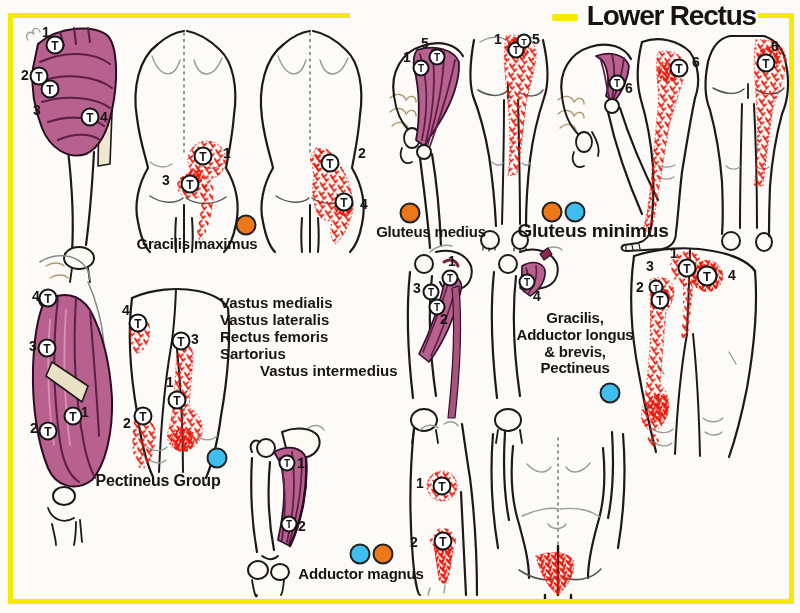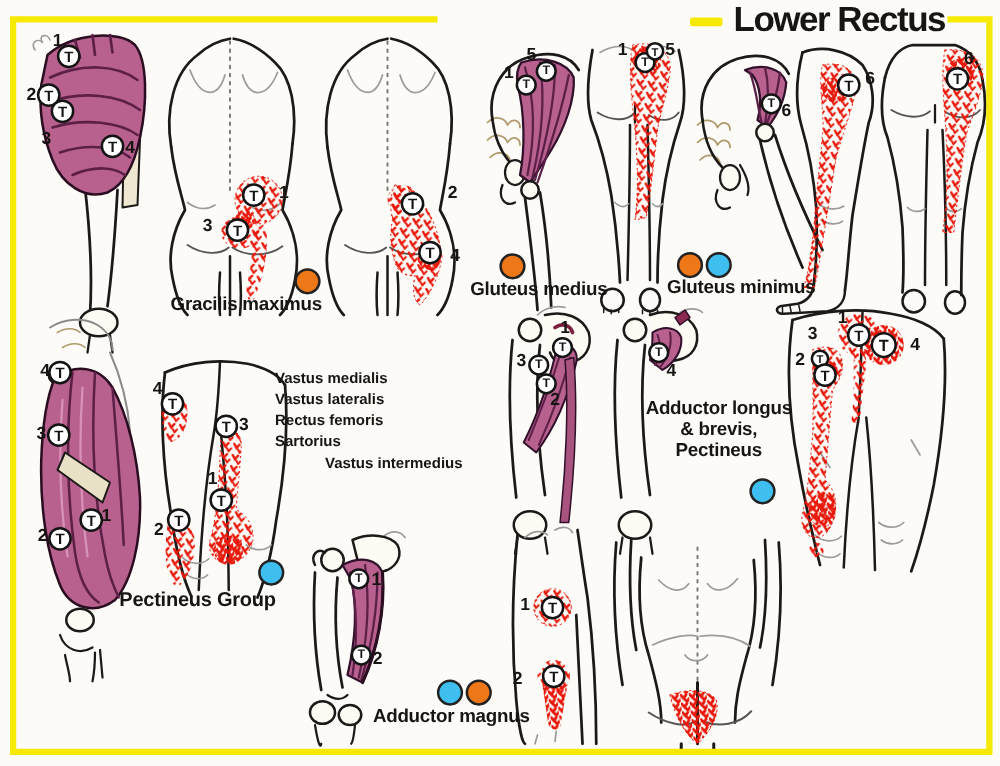--- a/index.html
+++ b/index.html
@@ -8,21 +8,21 @@
   .frame{position:absolute;left:8px;top:13px;width:786px;height:591px;box-sizing:border-box;
          border:5px solid var(--frame,#f6e903);z-index:4;pointer-events:none;}
   .title-patch{position:absolute;left:350px;top:0;width:408px;height:31px;background:#fcfbf7;z-index:5;}
   .titlebar{position:absolute;top:0;left:0;width:756px;height:32px;display:flex;justify-content:flex-end;
             align-items:center;gap:9px;z-index:6;font-weight:bold;font-size:28px;letter-spacing:-1.2px;}
   .titlebar .dash{width:26px;height:7px;background:var(--frame,#f6e903);border-radius:2px;margin-top:2px;}
   #art{position:absolute;left:0;top:0;z-index:1;}
   #overlay{position:absolute;left:0;top:0;width:800px;height:613px;z-index:3;pointer-events:none;}
   .label{position:absolute;transform:translate(-50%,-50%);font-weight:bold;white-space:nowrap;
          text-align:center;letter-spacing:-0.2px;line-height:1.12;}
-  .mlist{position:absolute;transform:translateY(-50%);font-weight:bold;font-size:12px;white-space:nowrap;}
+  .mlist{position:absolute;transform:translateY(-50%);font-weight:bold;font-size:15px;white-space:nowrap;}
   .tp{position:absolute;width:19px;height:19px;border-radius:50%;background:#fff;border:2px solid #141414;
       transform:translate(-50%,-50%);display:flex;align-items:center;justify-content:center;
       font-weight:bold;font-size:12px;color:#141414;box-sizing:border-box;}
   .tnum{position:absolute;transform:translate(-50%,-50%);font-weight:bold;font-size:14px;}
   .dot{position:absolute;width:21px;height:21px;border-radius:50%;border:2px solid #222;
        transform:translate(-50%,-50%);box-sizing:border-box;}
   .dot-orange{background:var(--orange,#ee7718);}
   .dot-blue{background:var(--blue,#3fbfef);}
 </style>
 </head>
@@ -252,24 +252,25 @@
       <path d="M522,516 C537,509 552,507 558,509 M560,509 C576,507 590,510 600,517" stroke="#9b9b9b" stroke-width="1.4"></path>
       <path d="M519,570 C534,580 550,582 556,577 M562,577 C575,582 591,580 601,569" stroke="#555" stroke-width="1.6"></path>
       <path d="M558,546 L558,595 M545,600 L545,595 M571,600 L571,595" stroke="#1c1a18" stroke-width="2.4"></path>
       <path d="M536,556 C552,550 568,552 573,560 C576,570 570,584 558,595 C550,590 540,574 536,556 Z" fill="url(#stipD)" stroke="#e8170a" stroke-width="0.8" stroke-dasharray="1 3"></path>
     </g>
   </svg>
 
   <div id="overlay">
       <div class="label" style="left: 197px; top: 244px; font-size: 15px;">Gracilis maximus</div>
       <div class="label" style="left: 431px; top: 232px; font-size: 15px;">Gluteus medius</div>
-      <div class="label" style="left: 593px; top: 231px; font-size: 15px;">Gluteus minimus</div>
+      <div class="label" style="left: 593px; top: 231px; font-size: 19px;">Gluteus minimus</div>
       <div class="label" style="left: 158px; top: 481px; font-size: 16px;">Pectineus Group</div>
       <div class="label" style="left: 361px; top: 574px; font-size: 15px;">Adductor magnus</div>
       <div class="label" style="left: 575px; top: 344px; font-size: 15px;">
+        <div>Gracilis,</div>
         <div>Adductor longus</div>
         <div>&amp; brevis,</div>
         <div>Pectineus</div>
       </div>
       <div class="mlist" style="left: 220px; top: 302px;">Vastus medialis</div>
       <div class="mlist" style="left: 220px; top: 319px;">Vastus lateralis</div>
       <div class="mlist" style="left: 220px; top: 336px;">Rectus femoris</div>
       <div class="mlist" style="left: 220px; top: 353px;">Sartorius</div>
       <div class="mlist" style="left: 220px; top: 370px; margin-left: 40px;">Vastus intermedius</div>
       <div class="tp" style="left: 55px; top: 45px;">T</div>

